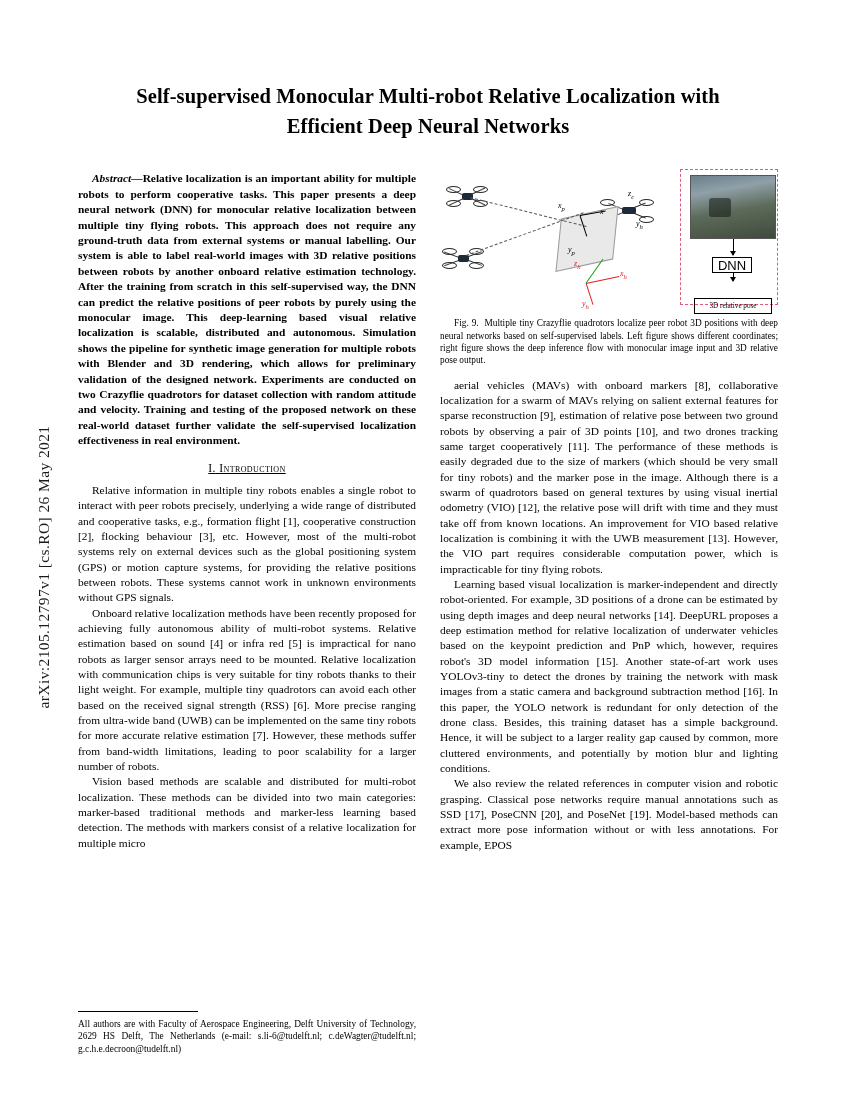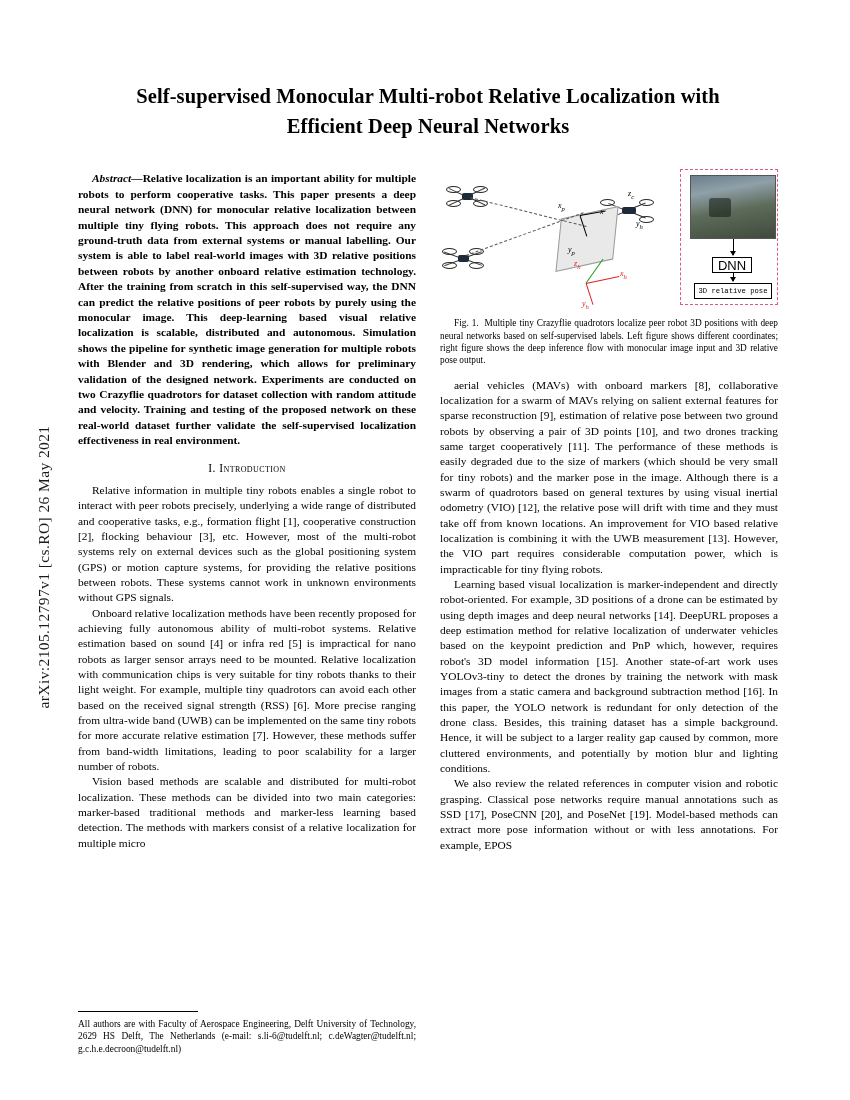--- a/index.html
+++ b/index.html
@@ -79,20 +79,21 @@
   .abstract .abs-head {
     font-style: italic;
     font-weight: bold;
   }
   .section-head {
     text-align: center;
     font-size: 11.6px;
     font-variant: small-caps;
     margin: 13px 0 6px 0;
     letter-spacing: 0.4px;
+    text-decoration: underline;
   }
   .figbox {
     width: 338px;
     height: 140px;
     position: relative;
     margin-bottom: 6px;
   }
   .figcap {
     font-size: 9.3px;
     line-height: 1.3;
@@ -142,26 +143,26 @@
     border: 1px solid #000;
     font-size: 13px;
     font-family: "Liberation Sans", sans-serif;
     display: flex;
     align-items: center;
     justify-content: center;
   }
   .posebox {
     position: absolute;
     right: 6px;
-    top: 112px;
+    top: 127px;
     width: 76px;
     height: 14px;
     border: 1px solid #000;
     font-size: 7.2px;
-    font-family: Liberation Mono, monospace;
+    font-family: Liberation Serif, serif;
     display: flex;
     align-items: center;
     justify-content: center;
   }
   .varrow {
     position: absolute;
     right: 44px;
     width: 1px;
     background: #000;
   }
@@ -343,21 +344,21 @@
           <div class="axis-lbl" style="left:196px; top:48px;">y<sub>h</sub></div>
 
           <div class="axisline axis-grn" style="left:146px; top:112px; width:30px; transform:rotate(-55deg); height:1.4px;"></div>
           <div class="axisline axis-red" style="left:146px; top:112px; width:34px; transform:rotate(-12deg); height:1.4px;"></div>
           <div class="axisline axis-red" style="left:146px; top:112px; width:22px; transform:rotate(72deg); height:1.4px;"></div>
           <div class="axis-lbl" style="left:134px; top:88px; color:#e02020;">z<sub>h</sub></div>
           <div class="axis-lbl" style="left:180px; top:98px; color:#e02020;">x<sub>h</sub></div>
           <div class="axis-lbl" style="left:142px; top:128px; color:#e02020;">y<sub>h</sub></div>
         </div>
 
-        <p class="figcap"><span class="figlabel">Fig. 1.</span>&nbsp;&nbsp;<span>Multiple tiny Crazyflie quadrotors localize peer robot 3D positions with deep neural networks based on self-supervised labels. Left figure shows different coordinates; right figure shows the deep inference flow with monocular image input and 3D relative pose output.</span></p>
+        <p class="figcap"><span class="figlabel">Fig. 9.</span>&nbsp;&nbsp;<span>Multiple tiny Crazyflie quadrotors localize peer robot 3D positions with deep neural networks based on self-supervised labels. Left figure shows different coordinates; right figure shows the deep inference flow with monocular image input and 3D relative pose output.</span></p>
 
         <div style="height:12px"></div>
 
         <p>aerial vehicles (MAVs) with onboard markers [8], collaborative localization for a swarm of MAVs relying on salient external features for sparse reconstruction [9], estimation of relative pose between two ground robots by observing a pair of 3D points [10], and two drones tracking same target cooperatively [11]. The performance of these methods is easily degraded due to the size of markers (which should be very small for tiny robots) and the marker pose in the image. Although there is a swarm of quadrotors based on general textures by using visual inertial odometry (VIO) [12], the relative pose will drift with time and they must take off from known locations. An improvement for VIO based relative localization is combining it with the UWB measurement [13]. However, the VIO part requires considerable computation power, which is impracticable for tiny flying robots.</p>
         <p>Learning based visual localization is marker-independent and directly robot-oriented. For example, 3D positions of a drone can be estimated by using depth images and deep neural networks [14]. DeepURL proposes a deep estimation method for relative localization of underwater vehicles based on the keypoint prediction and PnP which, however, requires robot's 3D model information [15]. Another state-of-art work uses YOLOv3-tiny to detect the drones by training the network with mask images from a static camera and background subtraction method [16]. In this paper, the YOLO network is redundant for only detection of the drone class. Besides, this training dataset has a simple background. Hence, it will be subject to a larger reality gap caused by common, more cluttered environments, and potentially by motion blur and lighting conditions.</p>
         <p>We also review the related references in computer vision and robotic grasping. Classical pose networks require manual annotations such as SSD [17], PoseCNN [20], and PoseNet [19]. Model-based methods can extract more pose information without or with less annotations. For example, EPOS</p>
       </div>
 
     </div>
   </div>

